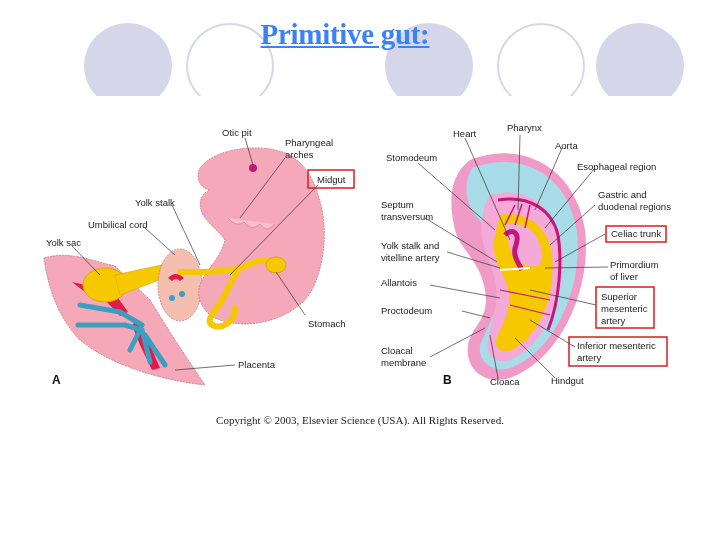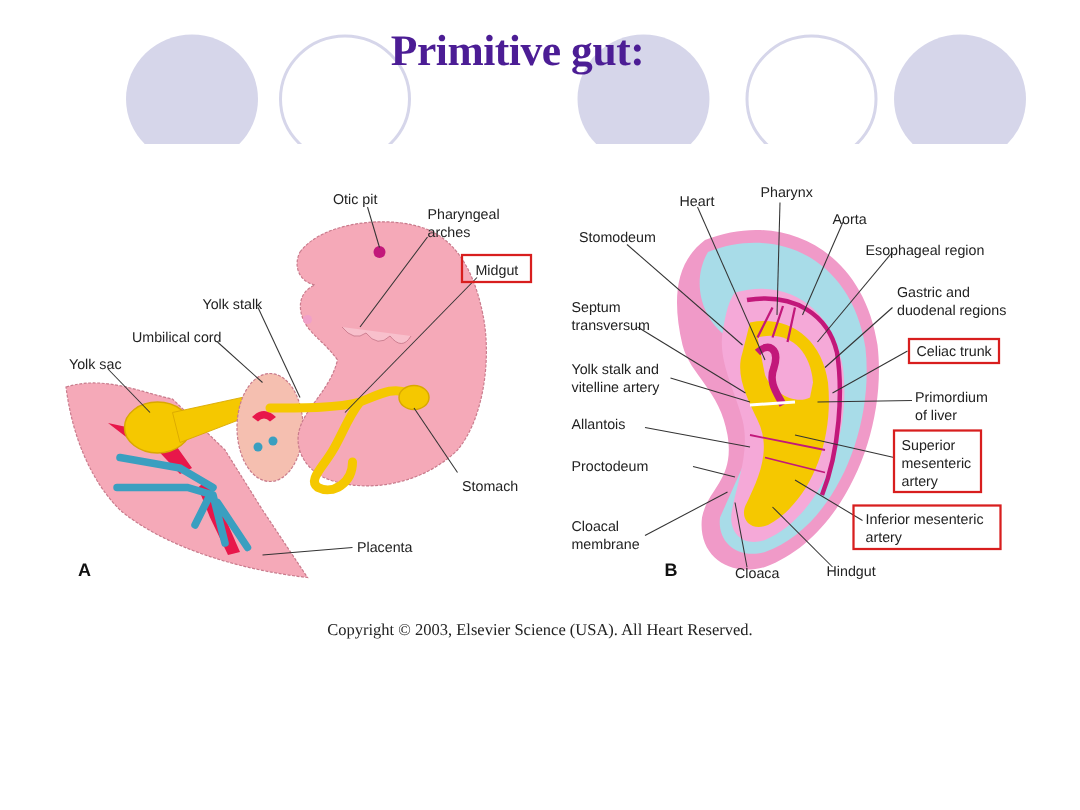--- a/index.html
+++ b/index.html
@@ -1,21 +1,21 @@
 <!DOCTYPE html>
 <html><head>
 <meta charset="utf-8">
 <style>
   html, body { margin: 0; padding: 0; background: #ffffff; }
   body { width: 720px; height: 540px; position: relative; overflow: hidden;
          font-family: "Liberation Sans", sans-serif; }
   .deco { position: absolute; left: 0; top: 0; width: 720px; height: 96px; overflow: hidden; }
   .title { position: absolute; left: 0; width: 690px; top: 18px; text-align: center;
            font-family: "Liberation Serif", serif; font-weight: bold; font-size: 29px;
-           color: #4c1d95; letter-spacing: -0.3px; }
+           color: #3b82f6; letter-spacing: -0.3px; text-decoration: underline; }
   .figure { position: absolute; left: 40px; top: 118px; width: 645px; height: 280px; }
   .lbl { font-family: "Liberation Sans", sans-serif; font-size: 9.5px; fill: #222; }
   .panel-letter { font-family: "Liberation Sans", sans-serif; font-size: 12px; font-weight: bold; fill: #111; }
   .copyright { position: absolute; left: 0; width: 720px; top: 414px; text-align: center;
                font-family: "Liberation Serif", serif; font-size: 11px; color: #222; }
 </style>
 </head>
 <body>
 
 <svg class="deco" width="720" height="96" viewBox="0 0 720 96">
@@ -145,13 +145,13 @@
     <text class="lbl" x="577" y="349">Inferior mesenteric</text>
     <text class="lbl" x="577" y="361">artery</text>
     <text class="lbl" x="381" y="354">Cloacal</text>
     <text class="lbl" x="381" y="366">membrane</text>
     <text class="lbl" x="490" y="385">Cloaca</text>
     <text class="lbl" x="551" y="384">Hindgut</text>
     <text class="panel-letter" x="443" y="384">B</text>
   </g>
 </svg>
 
-<div class="copyright">Copyright © 2003, Elsevier Science (USA). All Heart Reserved.</div>
+<div class="copyright">Copyright © 2003, Elsevier Science (USA). All Rights Reserved.</div>
 
 </body></html>

